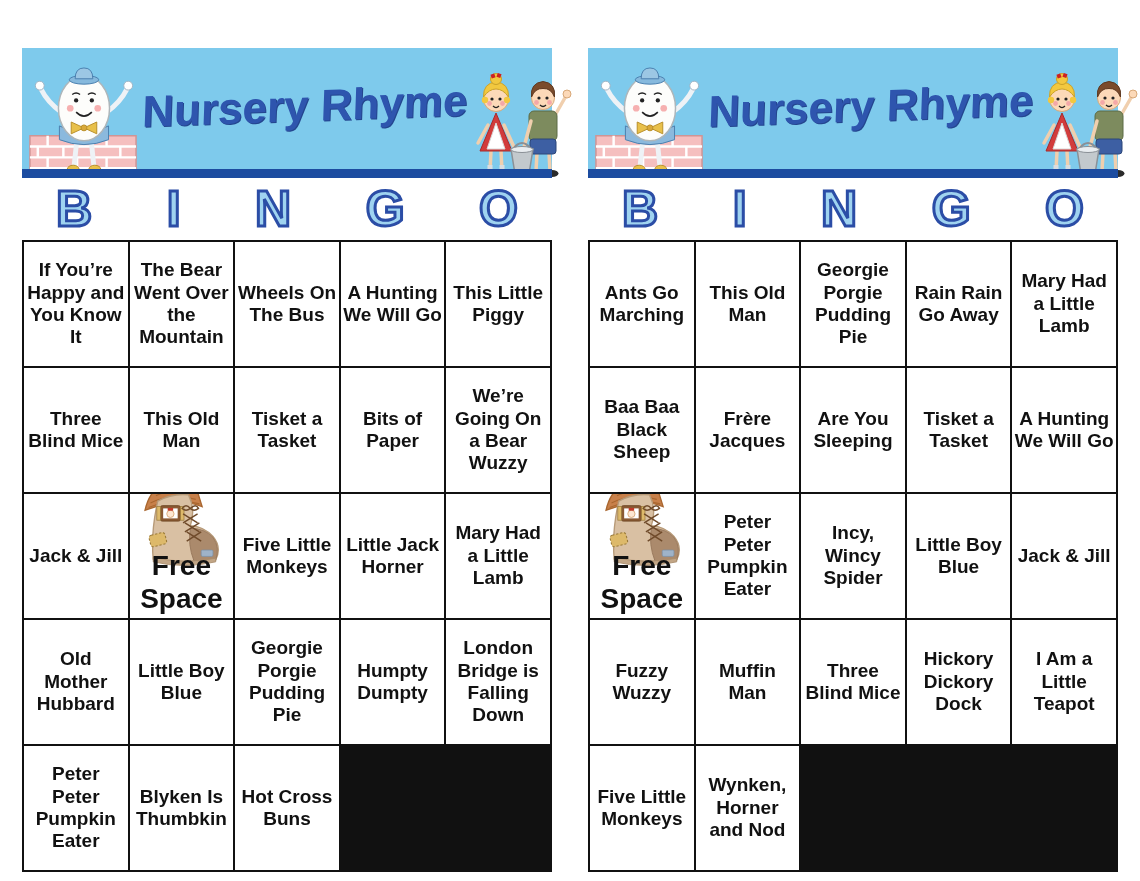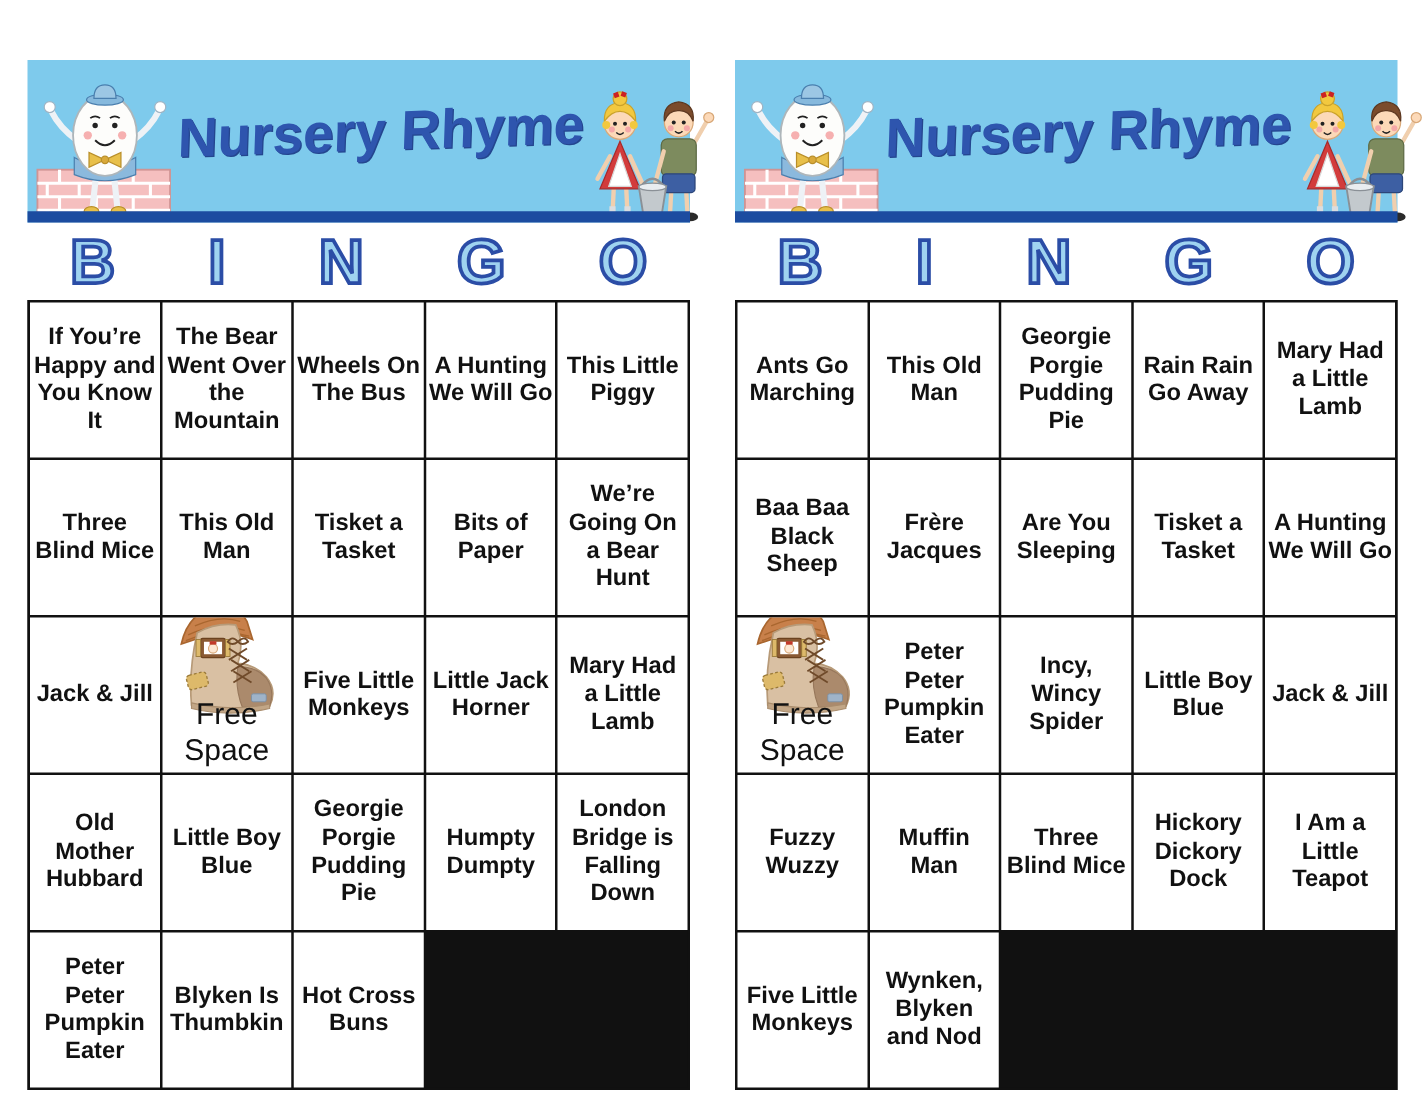--- a/index.html
+++ b/index.html
@@ -68,21 +68,21 @@
     padding: 2px;
     overflow: hidden;
   }
   .cell.free {
     flex-direction: column;
     justify-content: flex-end;
     padding: 2px 1px 3px 1px;
   }
   .free-art { flex: 1 1 auto; width: 100%; display: flex; align-items: center; justify-content: center; line-height: 0; min-height: 0; }
   .free-art svg { height: 96px; width: auto; }
-  .free-label { flex: 0 0 auto; font-size: 24px; font-weight: 400; }
+  .free-label { flex: 0 0 auto; font-size: 28px; font-weight: 700; }
 </style>
 </head>
 <body>
 
 <svg width="0" height="0" style="position:absolute">
   <defs>
     <g id="humpty">
 
       <rect x="4" y="66" width="108" height="42" fill="#f5bfbf" stroke="#cf9494" stroke-width="1.5"></rect>
       <g stroke="#ffffff" stroke-width="2.5">
@@ -261,21 +261,21 @@
       <div class="cell">The Bear Went Over the Mountain</div>
       <div class="cell">Wheels On The Bus</div>
       <div class="cell">A Hunting We Will Go</div>
       <div class="cell">This Little Piggy</div>
 
       <div class="cell">Three Blind Mice</div>
       <div class="cell">This Old Man</div>
       <div class="cell">Tisket a Tasket</div>
       <div class="cell">Bits of Paper</div>
 
-      <div class="cell">We’re Going On a Bear Hunt</div>
+      <div class="cell">We’re Going On a Bear Wuzzy</div>
       <div class="cell">Jack &amp; Jill</div>
       <div class="cell free">
         <span class="free-art">
           <svg viewBox="0 0 100 106">
               <use href="#boot"></use>
             </svg>
         </span>
         <span class="free-label">Free Space</span>
       </div>
       <div class="cell">Five Little Monkeys</div>
@@ -344,17 +344,17 @@
 
       <div class="cell">Little Boy Blue</div>
       <div class="cell">Jack &amp; Jill</div>
       <div class="cell">Fuzzy Wuzzy</div>
       <div class="cell">Muffin Man</div>
       <div class="cell">Three Blind Mice</div>
 
       <div class="cell">Hickory Dickory Dock</div>
       <div class="cell">I Am a Little Teapot</div>
       <div class="cell">Five Little Monkeys</div>
-      <div class="cell">Wynken, Blyken and Nod</div>
+      <div class="cell">Wynken, Horner and Nod</div>
     </div>
   </div>
 
 </div>
 
 </body></html>

